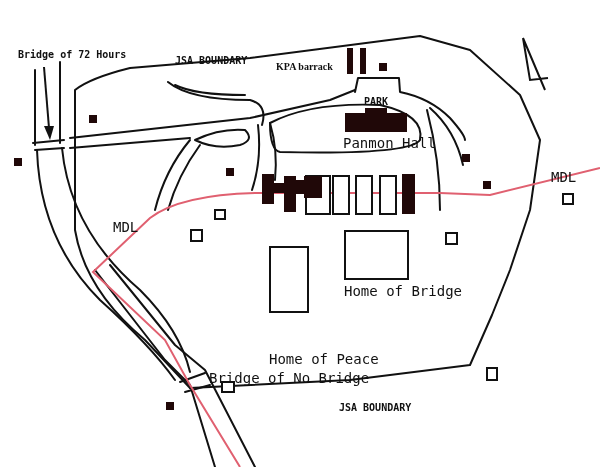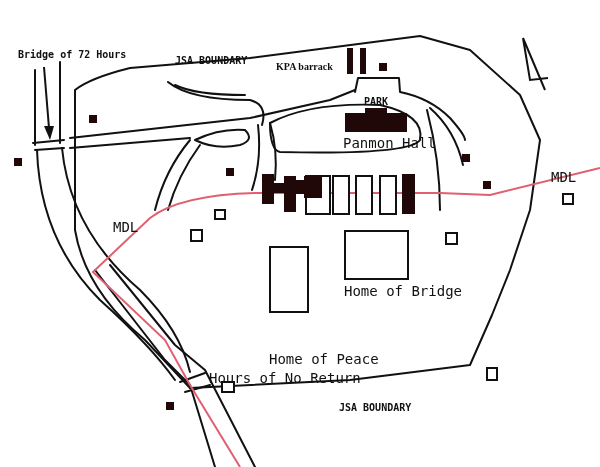--- a/index.html
+++ b/index.html
@@ -98,14 +98,14 @@
 
 <div class="lbl" style="left:18px;top:50px;">Bridge of 72 Hours</div>
 <div class="lbl" style="left:175px;top:56px;">JSA BOUNDARY</div>
 <div class="lbl" style="left:276px;top:62px;font-family:Liberation Serif, serif;">KPA barrack</div>
 <div class="lbl" style="left:364px;top:97px;">PARK</div>
 <div class="lbl sm" style="left:343px;top:136px;">Panmon Hall</div>
 <div class="lbl sm" style="left:113px;top:220px;">MDL</div>
 <div class="lbl sm" style="left:551px;top:170px;">MDL</div>
 <div class="lbl sm" style="left:344px;top:284px;">Home of Bridge</div>
 <div class="lbl sm" style="left:269px;top:320px;margin-top:32px;">Home of Peace</div>
-<div class="lbl sm" style="left:209px;top:371px;">Hours of No Return</div>
+<div class="lbl sm" style="left:209px;top:371px;">Bridge of No Bridge</div>
 <div class="lbl" style="left:339px;top:403px;">JSA BOUNDARY</div>
 
 </body></html>

